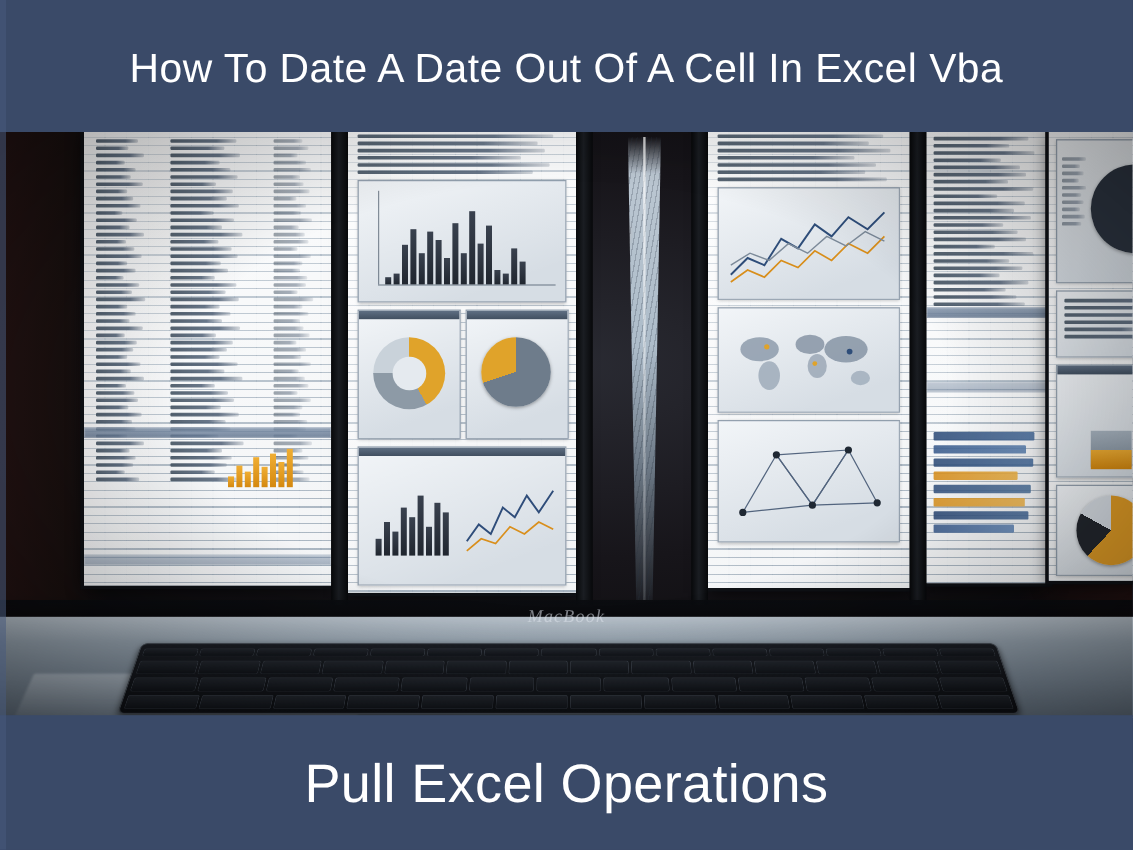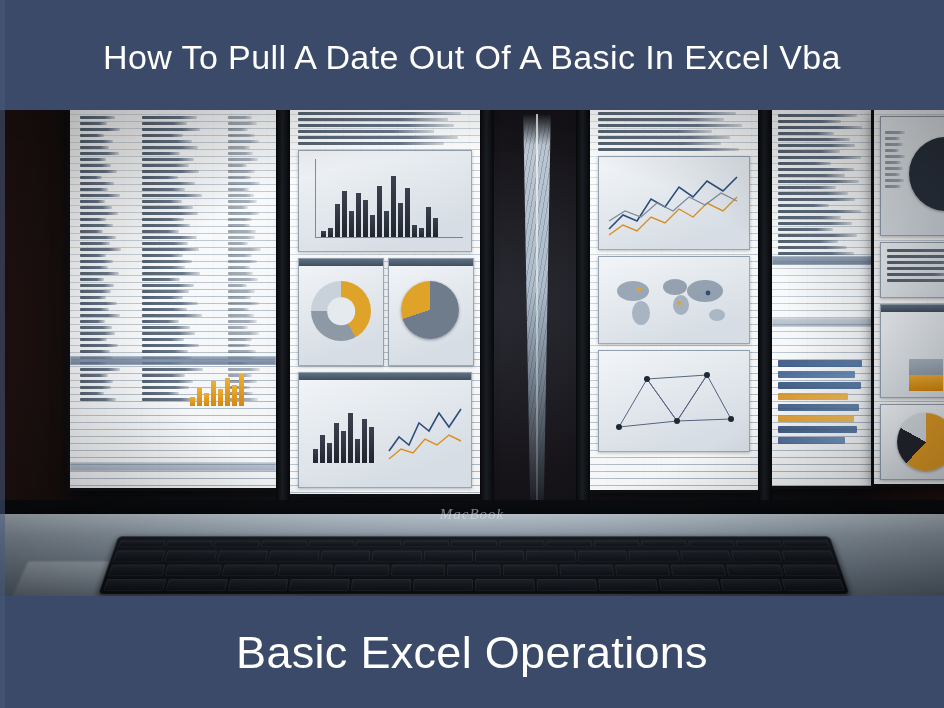--- a/index.html
+++ b/index.html
@@ -858,21 +858,21 @@
             <b></b>
             <b></b>
         </div>
       </div>
     </div>
 
     <div class="vignette"></div>
   </div>
 
   <div class="top-banner">
-    <div class="title">How To Pull A Date Out Of A Basic In Excel Vba</div>
+    <div class="title">How To Date A Date Out Of A Cell In Excel Vba</div>
   </div>
 
   <div class="bottom-banner">
-    <div class="subtitle">Basic Excel Operations</div>
+    <div class="subtitle">Pull Excel Operations</div>
   </div>
 
   <div class="edge-strip"></div>
 </div>
 
 </body></html>

